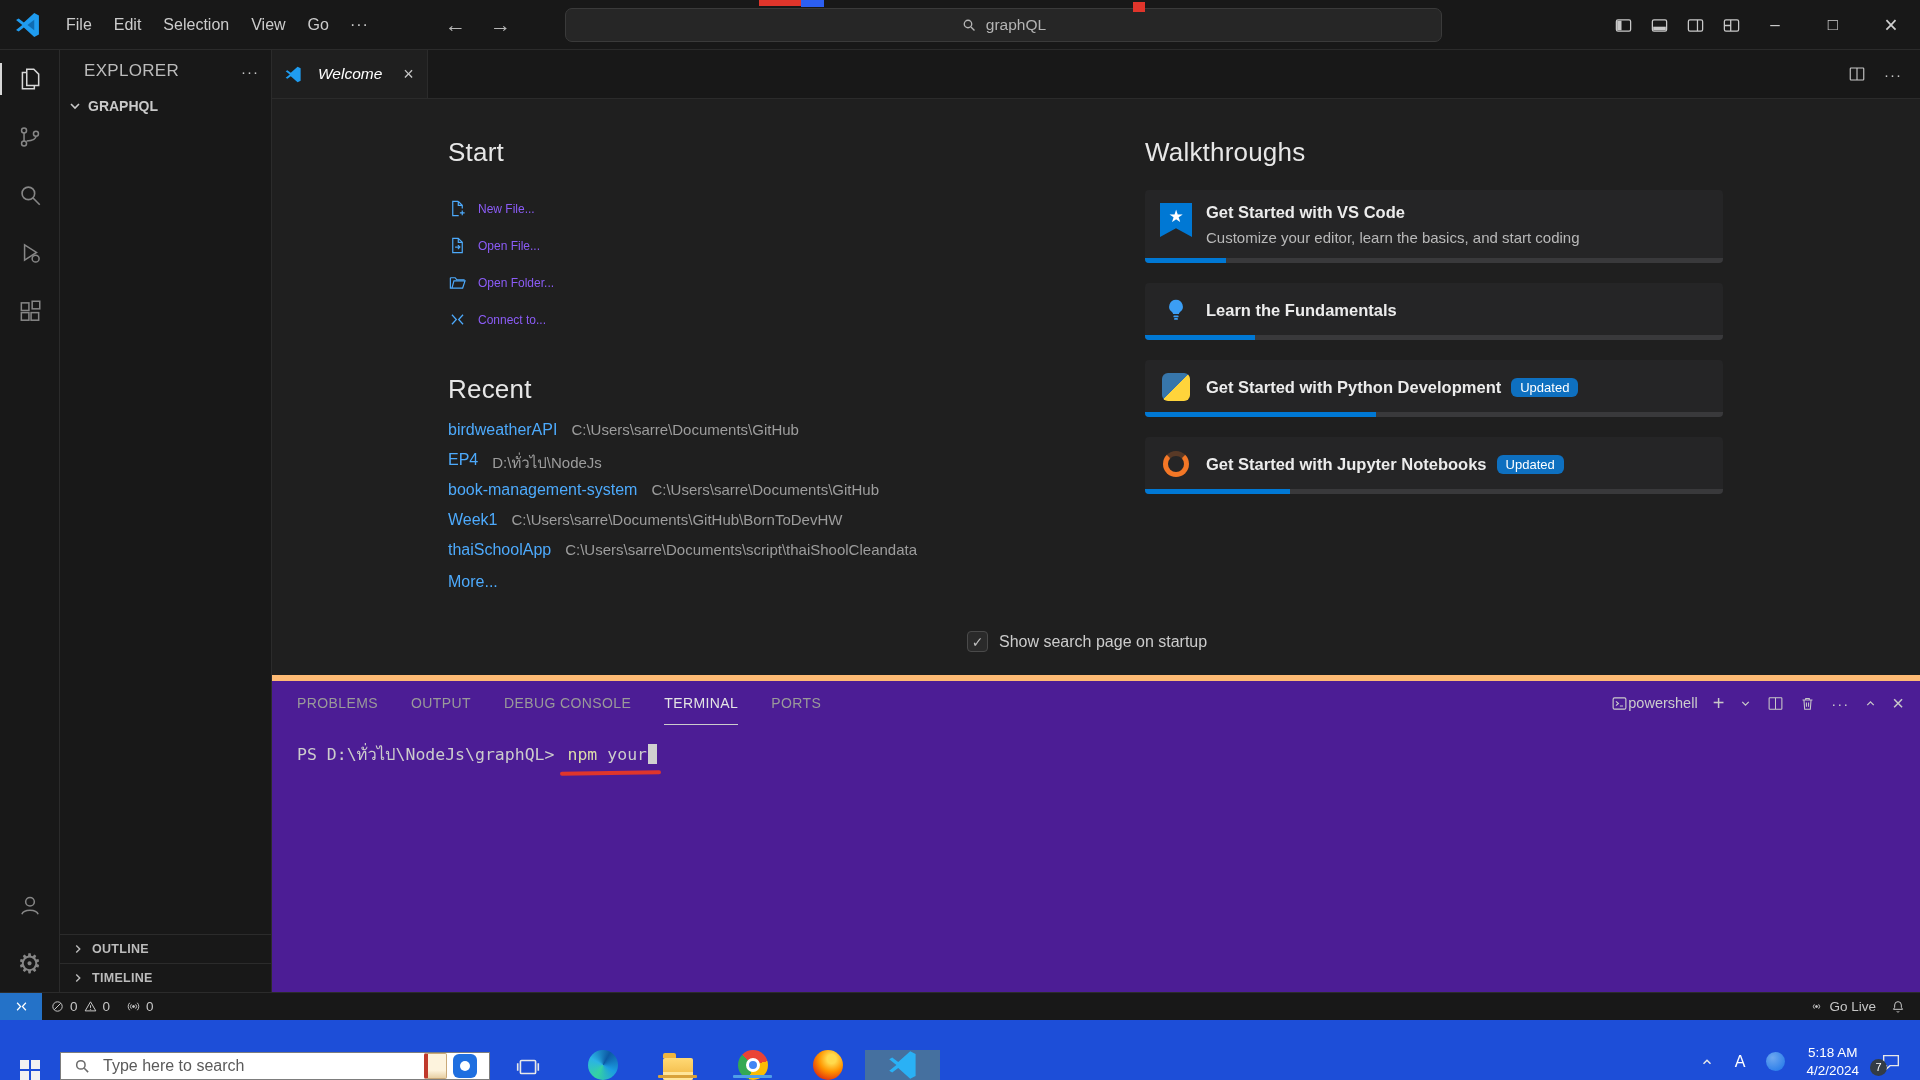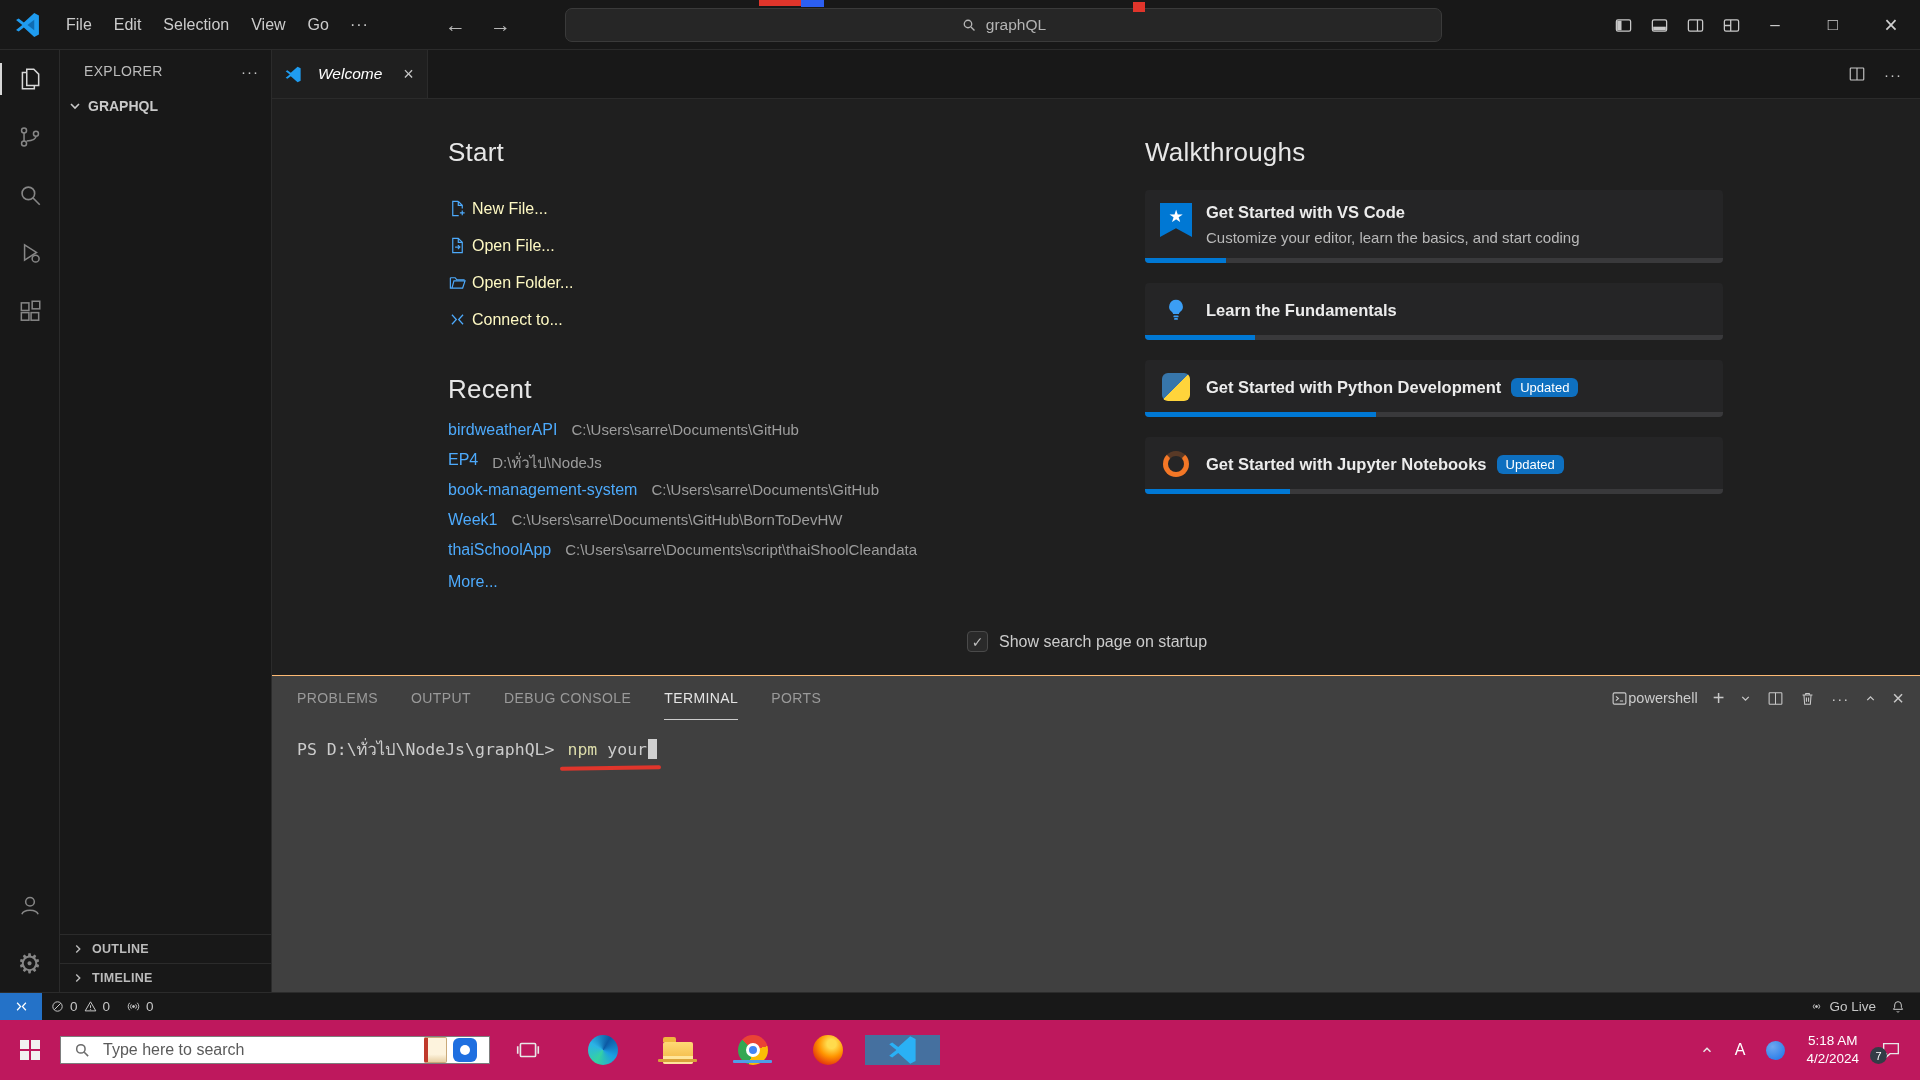--- a/index.html
+++ b/index.html
@@ -38,40 +38,40 @@
   .ab-item{width:60px;height:58px;display:flex;align-items:center;justify-content:center;color:#868686;position:relative}
   .ab-item.active{color:#d7d7d7}
   .ab-item.active::before{content:"";position:absolute;left:0;top:13px;bottom:13px;width:2px;background:#d7d7d7}
   .ab-bottom{margin-top:auto;display:flex;flex-direction:column;align-items:center}
   .gear-glyph{font-size:27px;line-height:1;font-family:"DejaVu Sans",sans-serif}
 
   
   .sidebar{position:absolute;left:60px;top:50px;bottom:88px;width:212px;background:#181818;
     border-right:1px solid #2b2b2b;z-index:3}
   .sb-header{display:flex;align-items:center;height:42px;padding:0 12px 0 24px}
-  .sb-title{flex:1;font-size:14px;color:#bcbcbc;letter-spacing:.3px}
+  .sb-title{flex:1;font-size:17px;color:#bcbcbc;letter-spacing:.3px}
   .sb-more{color:#c6c6c6;font-size:15px;letter-spacing:1px}
   .sb-folder{display:flex;align-items:center;gap:5px;height:27px;padding-left:7px;
     font-size:14px;font-weight:bold;color:#c9c9c9}
   .sb-bottom{position:absolute;left:0;right:0;bottom:0}
   .sb-section{height:29px;display:flex;align-items:center;gap:7px;padding-left:11px;
     border-top:1px solid #2b2b2b;font-size:12.5px;font-weight:bold;color:#bcbcbc;letter-spacing:.3px}
 
   
   .editor{position:absolute;left:272px;top:50px;right:0;bottom:405px;background:#1f1f1f;z-index:2}
   .tabbar{height:49px;background:#181818;border-bottom:1px solid #2b2b2b;display:flex;align-items:stretch}
   .tab{display:flex;align-items:center;gap:16px;padding:0 13px;background:#1f1f1f;
     border-right:1px solid #2b2b2b;color:#fff;font-size:15.5px;font-style:italic}
   .tab-close{font-style:normal;color:#c5c5c5;font-size:18px;margin-left:5px}
   .tab-actions{margin-left:auto;display:flex;align-items:center;gap:18px;padding-right:18px;color:#c8c8c8}
   .welcome{position:relative;height:calc(100% - 49px)}
   .w-heading{font-size:26px;font-weight:normal;color:#e7e7e7;letter-spacing:.2px}
   .col-start{position:absolute;left:176px;top:38px;width:640px}
   .start-links{margin-top:22px}
-  .start-link{display:flex;align-items:center;gap:5px;height:37px;color:#fef9c3;font-size:16px}
+  .start-link{display:flex;align-items:center;gap:11px;height:37px;color:#8b5cf6;font-size:12px}
   .recent-title{margin-top:36px}
   .recent-list{margin-top:16px}
   .recent-row{display:flex;align-items:flex-start;height:30px;font-size:16px}
   .recent-name{color:#4daafc;white-space:nowrap}
   .recent-path{color:#9d9d9d;font-size:15px;margin-left:14px;white-space:nowrap}
   .more-link{color:#4daafc;font-size:16px;margin-top:2px;display:inline-block}
   .col-walk{position:absolute;left:873px;top:38px;width:578px}
   .cards{margin-top:22px;display:flex;flex-direction:column;gap:20px}
   .card{position:relative;background:#252526;border-radius:4px;display:flex;align-items:center;
     gap:13px;padding:10px 16px 13px 14px;min-height:52px;overflow:hidden}
@@ -86,22 +86,22 @@
   .wicon{width:34px;height:34px;flex:0 0 auto;display:flex;align-items:center;justify-content:center}
   .bookmark{width:32px;height:34px;background:#0078d4;display:flex;align-items:flex-start;justify-content:center;
     clip-path:polygon(0 0,100% 0,100% 100%,50% 74%,0 100%);color:#fff;font-size:17px;padding-top:3px}
   .pyicon{width:28px;height:28px;border-radius:6px;background:linear-gradient(135deg,#3776ab 50%,#ffd43b 50%)}
   .jupicon{width:26px;height:26px;border-radius:50%;border:5px solid #f37726;border-top-color:rgba(243,119,38,.25)}
   .startup{position:absolute;left:695px;top:532px;display:flex;align-items:center;gap:11px;font-size:16px;color:#cccccc}
   .checkbox{width:21px;height:21px;background:#2a2a2a;border:1px solid #4a4a4a;border-radius:4px;
     color:#bdbdbd;display:flex;align-items:center;justify-content:center;font-size:14px}
 
   
-  .panel{position:absolute;left:272px;top:675px;right:0;bottom:88px;background:#404040;
-    border-top:1px solid #fdba74;z-index:2}
+  .panel{position:absolute;left:272px;top:675px;right:0;bottom:88px;background:#4c1d95;
+    border-top:6px solid #fdba74;z-index:2}
   .panel-header{position:relative;height:44px;display:flex;align-items:center;padding-left:25px}
   .ptab{margin-right:33px;font-size:14px;color:#9a9a9a;letter-spacing:.4px;height:44px;
     display:flex;align-items:center;border-bottom:1px solid transparent;white-space:nowrap}
   .ptab.active{color:#e4e4e4;border-bottom-color:#cccccc}
   .panel-actions{position:absolute;right:16px;top:0;height:44px;display:flex;align-items:center;gap:15px;color:#c8c8c8}
   .shell-item{display:flex;align-items:center;font-size:14.5px;color:#cccccc}
   .plus{font-size:20px;color:#c8c8c8}
   .pa-ell{font-size:15px;letter-spacing:1px}
   .pa-close{font-size:20px}
   .terminal{position:relative;padding:16px 0 0 25px;font-family:"DejaVu Sans Mono","Liberation Mono",monospace;
@@ -114,22 +114,22 @@
   .cursor{display:inline-block;width:9px;height:20px;background:#d0d0d0;margin-left:1px}
 
   
   .statusbar{position:absolute;left:0;right:0;top:992px;height:28px;background:#181818;
     border-top:1px solid #2b2b2b;display:flex;align-items:center;font-size:13.5px;color:#c6c6c6;z-index:6}
   .remote{width:42px;height:100%;background:#2472c8;color:#fff;display:flex;align-items:center;justify-content:center}
   .sb-group{display:flex;align-items:center;gap:5px;padding:0 8px;height:100%}
   .sb-right{margin-left:auto;display:flex;align-items:center;gap:6px;padding-right:14px}
 
   
-  .taskbar{position:absolute;left:0;right:0;top:1020px;height:60px;background:#be185d;
-    display:flex;align-items:center;z-index:7}
+  .taskbar{position:absolute;left:0;right:0;top:1020px;height:60px;background:#1d4ed8;
+    display:flex;align-items:flex-end;z-index:7}
   .tk-start{width:60px;display:flex;align-items:center;justify-content:center}
   .win-logo{display:grid;grid-template-columns:9px 9px;grid-template-rows:9px 9px;gap:2px}
   .win-logo span{background:#f2f2f2}
   .tk-search{width:430px;background:#fff;border:1px solid #7d7d7d;display:flex;align-items:center;
     gap:12px;padding:0 12px;color:#5a5a5a;font-size:16px}
   .tk-search .hl{margin-left:auto;display:flex;align-items:center;gap:6px}
   .ico-journal{width:23px;height:26px;background:linear-gradient(180deg,#fdf3dd 68%,#e7cfa4);
     border:1px solid #c9a979;border-left:4px solid #c0392b;border-radius:2px}
   .ico-daily{width:24px;height:24px;border-radius:6px;background:#1f6fe0;position:relative}
   .ico-daily::after{content:"";position:absolute;inset:7px;background:#fff;border-radius:50%}

